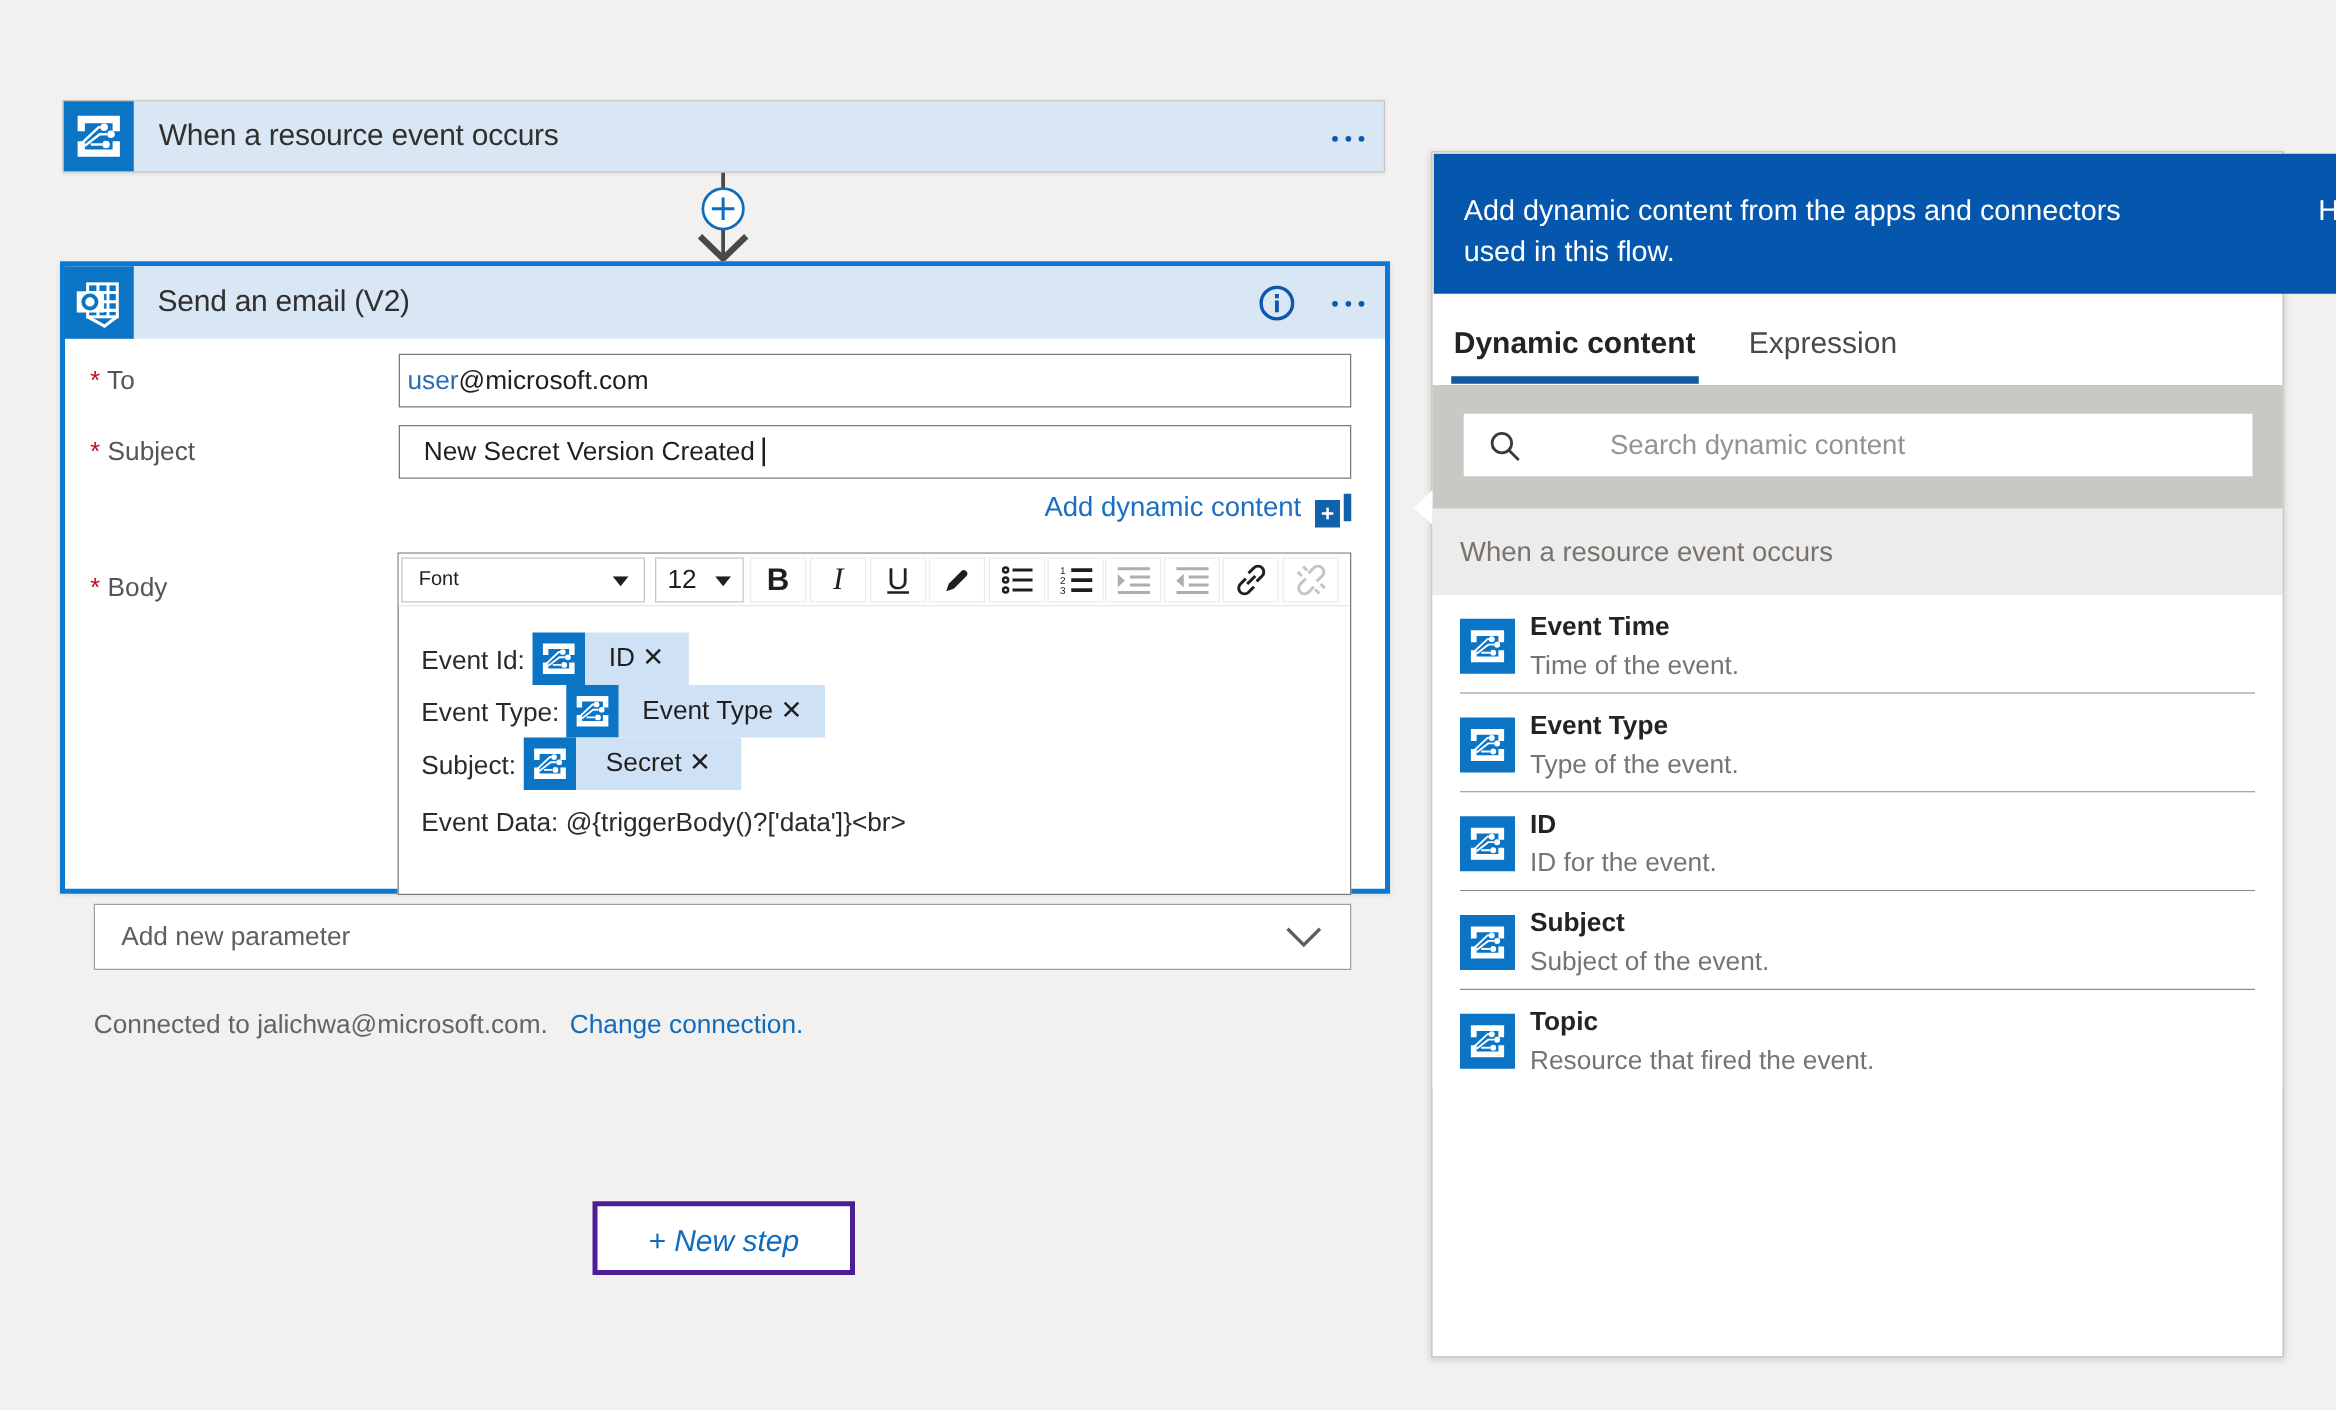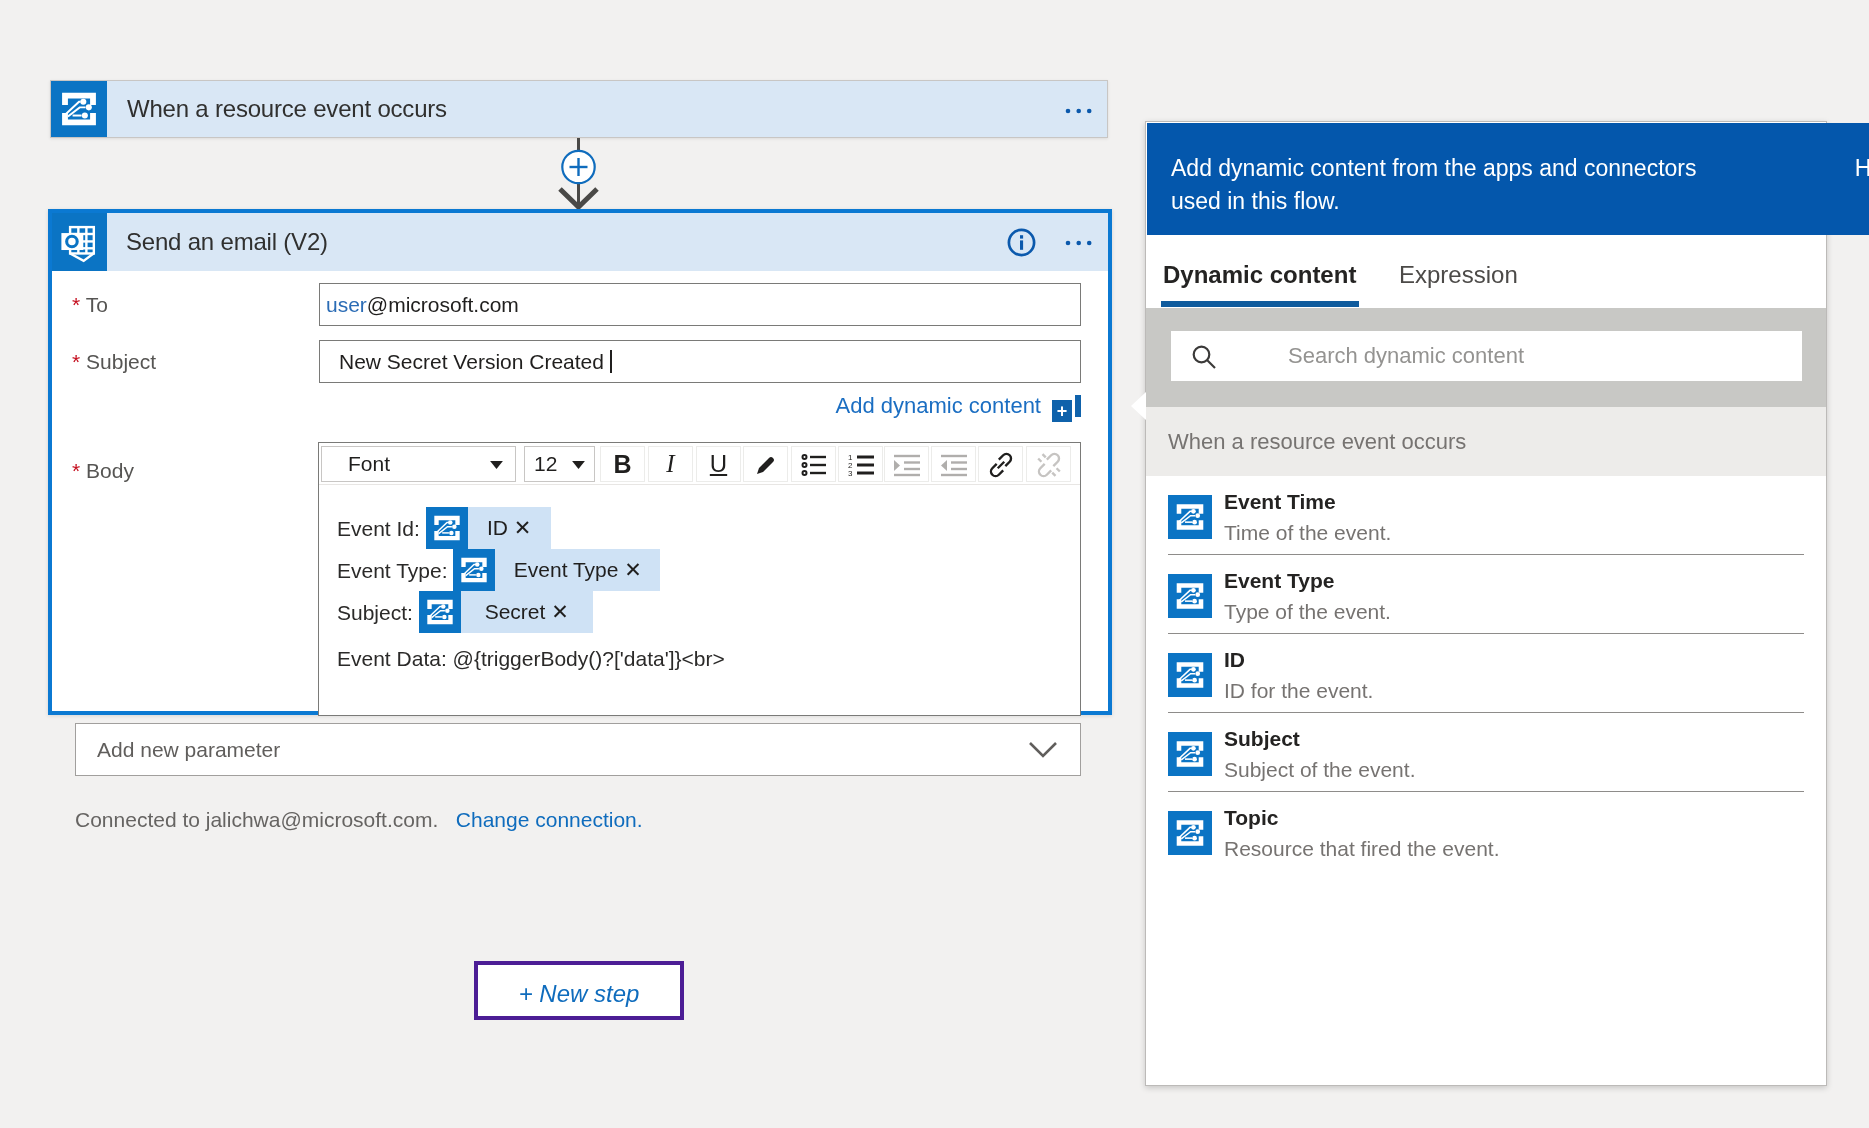--- a/index.html
+++ b/index.html
@@ -115,21 +115,21 @@
   <div class="input" style="left:267px; top:127px; width:762px; height:43px; line-height:41px; padding-left:19px;">New Secret Version Created<span style="border-left:2px solid #201f1e; margin-left:6px;">&nbsp;</span></div>
 
   <div class="abs" style="left:0; top:180px; width:1029px; text-align:right; font-size:22px; color:#1b6ec2;">Add dynamic content<span style="display:inline-block; width:20px; height:22px; background:#0f62ab; color:#fff; font-size:18px; font-weight:bold; line-height:22px; text-align:center; vertical-align:-4px; margin-left:11px;">+</span><span style="display:inline-block; width:6px; height:22px; background:#0f62ab; vertical-align:-4px; margin-left:3px;"></span></div>
 
   <div class="abs" style="left:20px; top:236px; height:43px; line-height:43px;"><span class="star">* </span><span class="lbl">Body</span></div>
 
   <div class="abs" style="left:266px; top:229px; width:763px; height:274px; border:1px solid #7a7a78; background:#fff;">
 
     <div style="position:absolute; left:0; top:0; width:761px; height:42px; background:#fff; border-bottom:1px solid #e8e6e4;">
       <div style="position:absolute; left:2px; top:3px; width:195px; height:36px; border:1px solid #c8c6c4; background:#fff;">
-        <span style="position:absolute; left:26px; top:0; line-height:33px; font-size:21px; color:#201f1e;">Font</span>
+        <span style="position:absolute; left:13px; top:0; line-height:33px; font-size:16px; color:#201f1e;">Font</span>
         <svg style="position:absolute; right:12px; top:14px;" width="13" height="8" viewBox="0 0 16 10">
             <polygon points="0,0 16,0 8,10" fill="#201f1e"></polygon>
           </svg>
       </div>
       <div style="position:absolute; left:205px; top:3px; width:71px; height:36px; border:1px solid #c8c6c4; background:#fff;">
         <span style="position:absolute; left:9px; top:0; line-height:33px; font-size:21px; color:#201f1e;text-align:right;">12</span>
         <svg style="position:absolute; right:9px; top:14px;" width="13" height="8" viewBox="0 0 16 10">
             <polygon points="0,0 16,0 8,10" fill="#201f1e"></polygon>
           </svg>
       </div>

